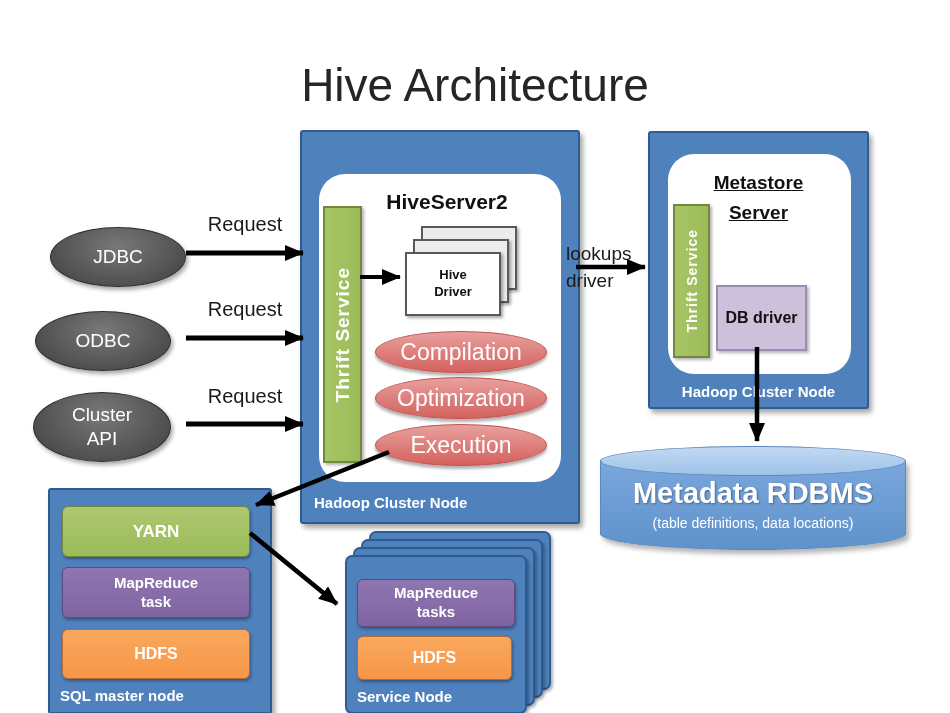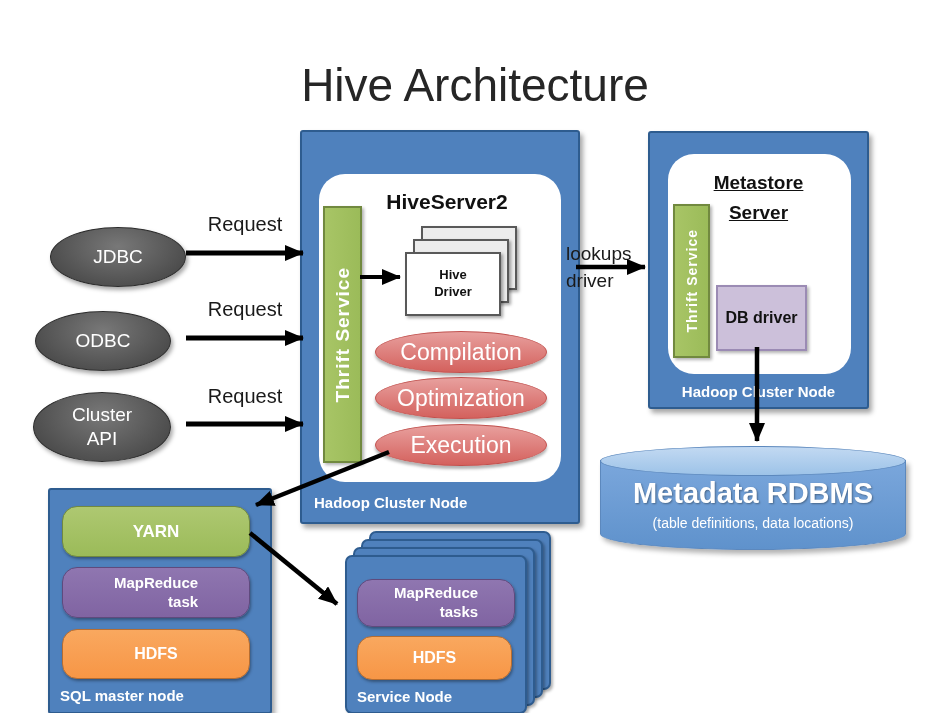--- a/index.html
+++ b/index.html
@@ -94,22 +94,22 @@
   .cyl-title {
     position:absolute; left:0; right:0; top:31px; text-align:center;
     color:#fff; font-weight:bold; font-size:29px; text-shadow:1px 1px 2px rgba(0,0,0,.35);
   }
   .cyl-sub {
     position:absolute; left:0; right:0; top:69px; text-align:center;
     color:#fff; font-size:14px;
   }
 
   .block {
-    border-radius:15px; color:#fff; font-weight:bold;
-    display:flex; align-items:center; justify-content:center; text-align:right;
+    border-radius:6px; color:#fff; font-weight:bold;
+    display:flex; align-items:center; justify-content:center; text-align:center;
     white-space:pre-line; line-height:1.25;
     box-shadow:1px 2px 3px rgba(0,0,0,.35);
   }
   .block.green  { background:linear-gradient(180deg,#aec871,var(--green,#9bbb59)); border:1px solid var(--green-border,#71893f); font-size:17px; }
   .block.purple { background:linear-gradient(180deg,#8f76b0,var(--purple,#8064a2)); border:1px solid var(--purple-border,#5f4a7d); font-size:15px; }
   .block.orange { background:linear-gradient(180deg,#f9a85f,var(--orange,#f79646)); border:1px solid var(--orange-border,#b66d31); font-size:16px; }
 
   .stackcard {
     position:absolute; width:178px; height:155px;
     background:var(--blue-box,#4f81bd);

